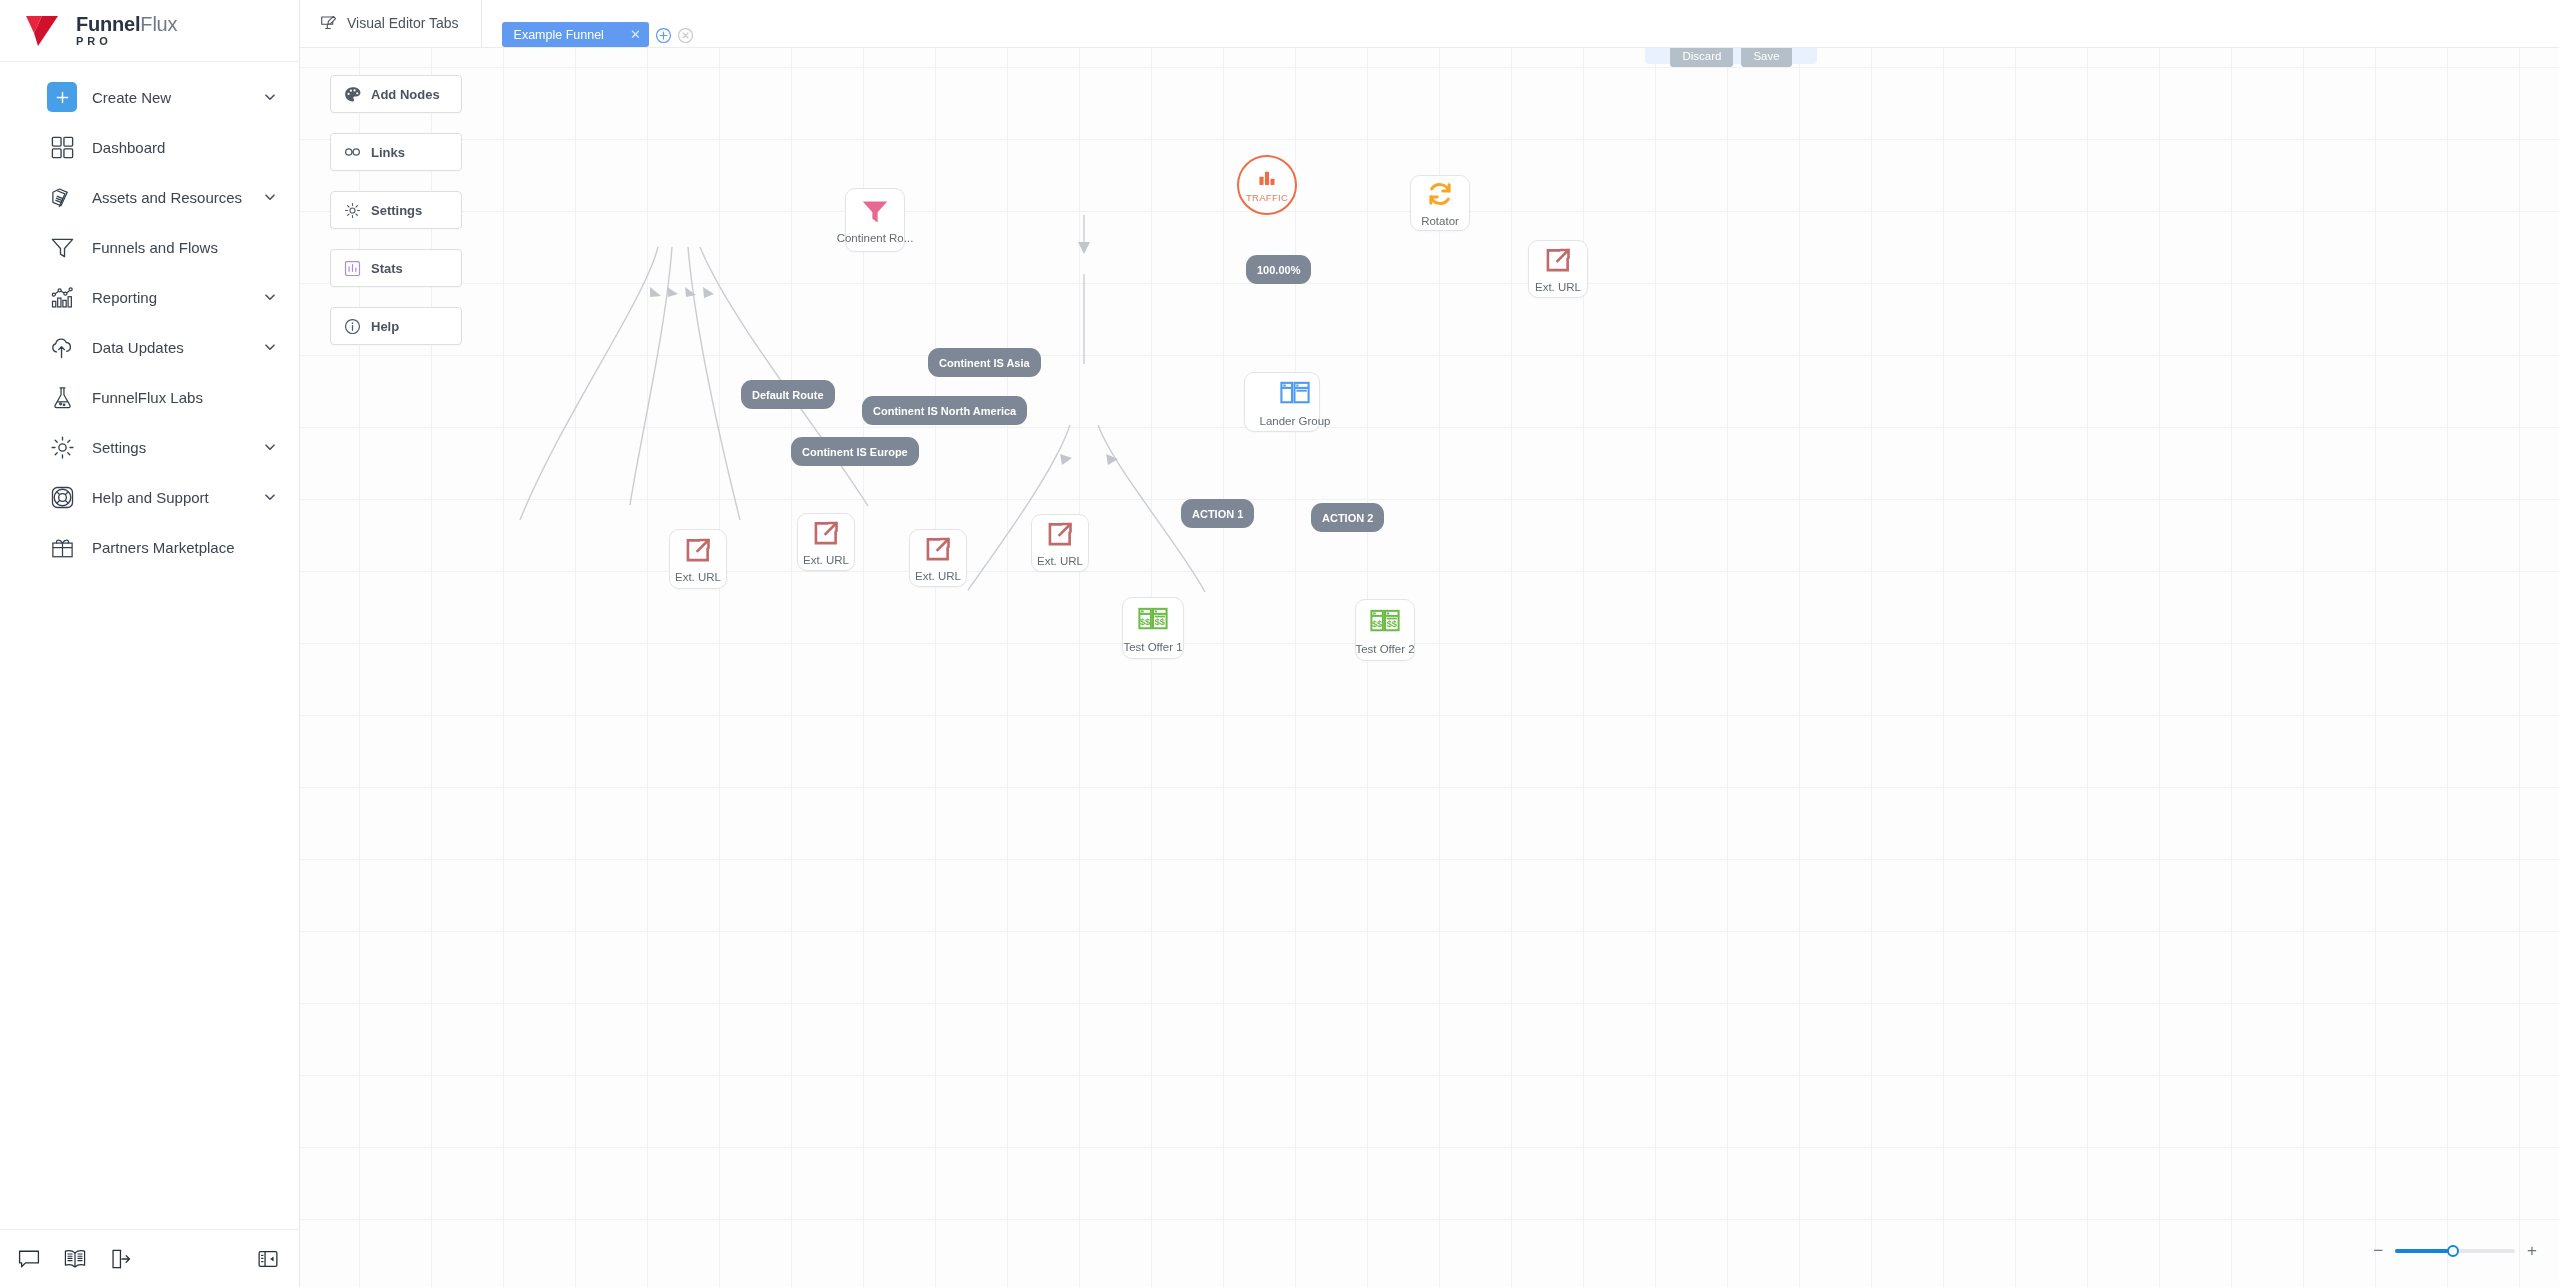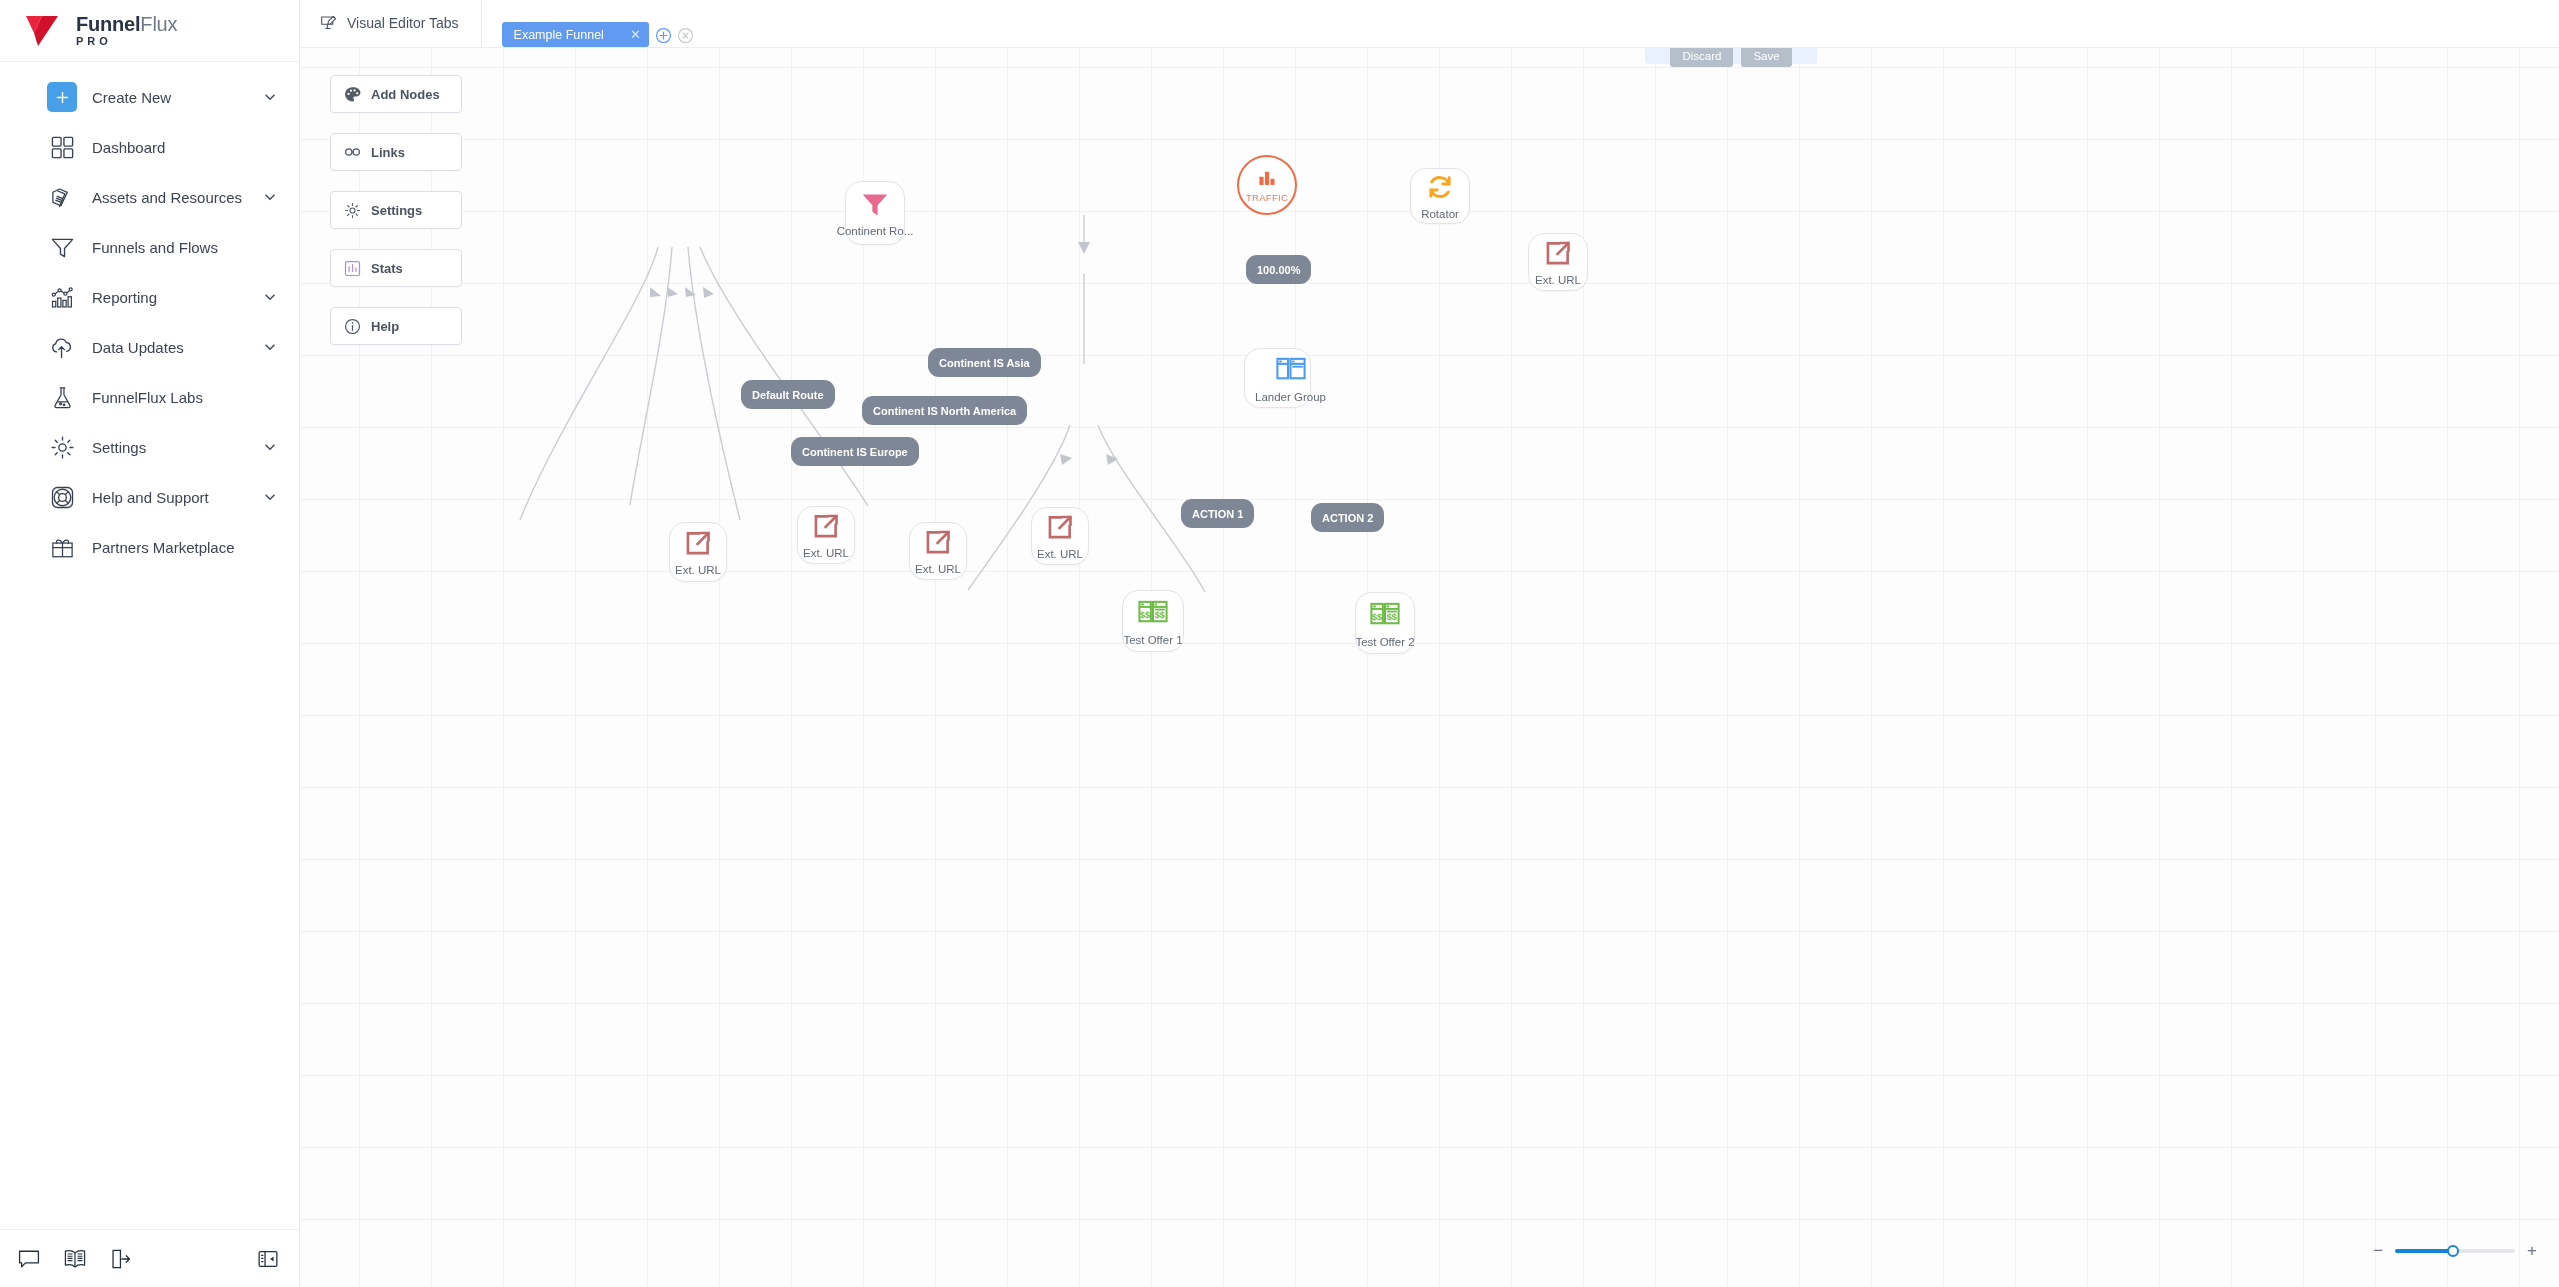--- a/index.html
+++ b/index.html
@@ -122,25 +122,26 @@
     font-weight: bold;
   }
   .tool-btn span { font-size: 13px; color: #4c5360; }
   .tool-ico { width: 17px; height: 17px; display:flex; align-items:center; justify-content:center; }
 
   
   .node {
     position: absolute;
     background: #ffffff;
     border: 1px solid #e2e4e7;
-    border-radius: 16px;
+    border-radius: 10px;
     display: flex; flex-direction: column; align-items: center; justify-content: center;
     cursor: pointer;
     z-index: 10;
     box-shadow: 0 1px 2px rgba(0,0,0,.03);
+    margin-top: 7px;
   }
   .node-label { font-size: 11.5px; color: #626a75; margin-top: 7px; white-space: nowrap; }
   .node-ico { display:flex; align-items:center; justify-content:center; }
 
   .node-circle {
     position: absolute;
     width: 60px; height: 60px;
     border-radius: 50%;
     border: 2px solid #ef6c45;
     background: #ffffff;
@@ -534,21 +535,21 @@
         <div class="node" style="left: 1228px; top: 233px; width: 60px; height: 58px;">
           <span class="node-ico">
             <svg viewBox="0 0 32 32" width="28" height="28" fill="none" stroke="#c16a6a" stroke-width="3" stroke-linecap="square">
               <path d="M17 5H4.5v22.5H27V15"></path>
               <path d="M19.5 4.5H28V13"></path>
               <path d="M27.4 5.1L15.5 17"></path>
             </svg>
           </span>
           <span class="node-label">Ext. URL</span>
         </div>
-        <div class="node" style="left: 944px; top: 348px; width: 67px; height: 60px; padding-left: 26px;">
+        <div class="node" style="left: 944px; top: 365px; width: 76px; height: 60px; padding-left: 26px;">
           <span class="node-ico">
             <svg viewBox="0 0 34 28" width="30" height="30" fill="none" stroke="#4e9cf2" stroke-width="2.4">
               <rect x="1.6" y="2.5" width="12" height="22"></rect>
               <path d="M1.6 8.2h12"></path>
               <rect x="3.6" y="4.4" width="3" height="2.2" fill="#4e9cf2" stroke="none"></rect>
               <rect x="16.4" y="2.5" width="16" height="22"></rect>
               <path d="M16.4 8.2h16"></path>
               <rect x="18.4" y="4.4" width="2.6" height="2.2" fill="#4e9cf2" stroke="none"></rect>
               <path d="M18.6 11.4h11.8" stroke-width="2.2"></path>
             </svg>

